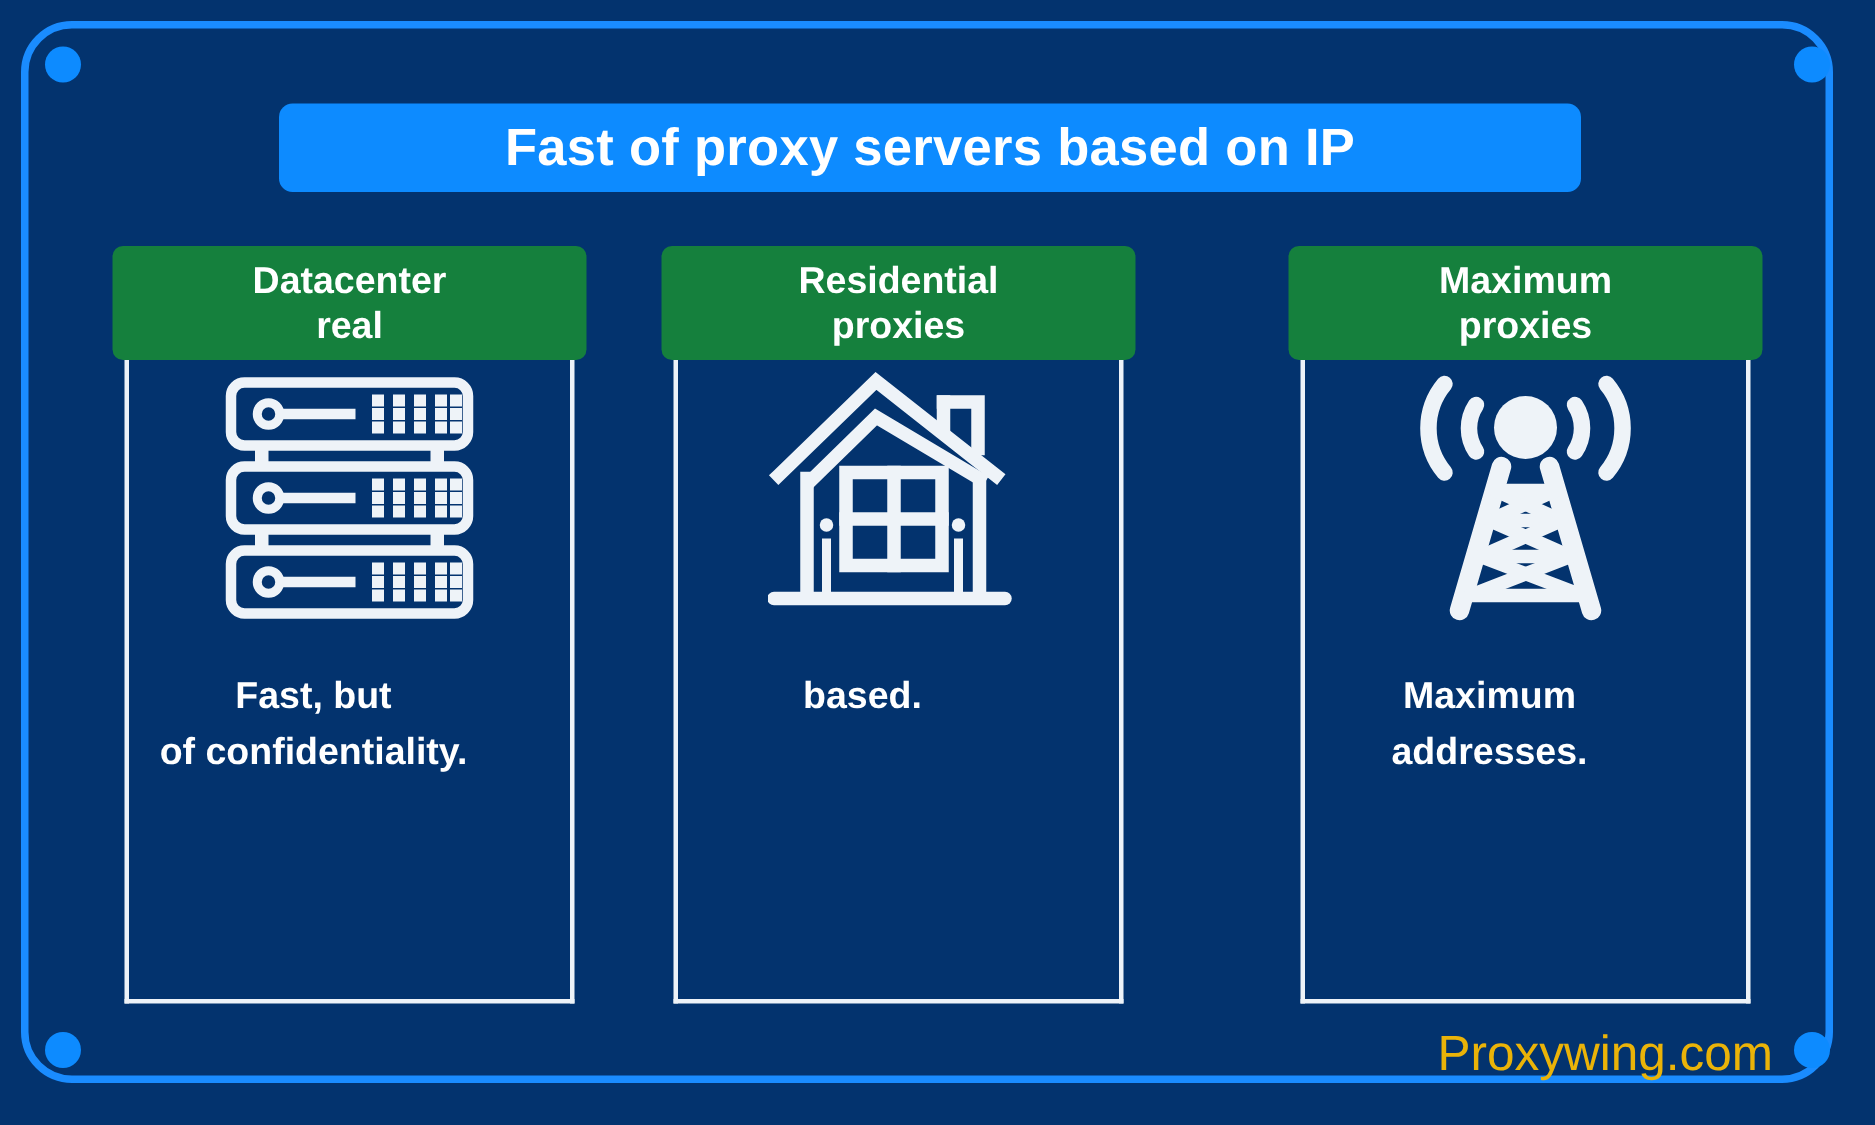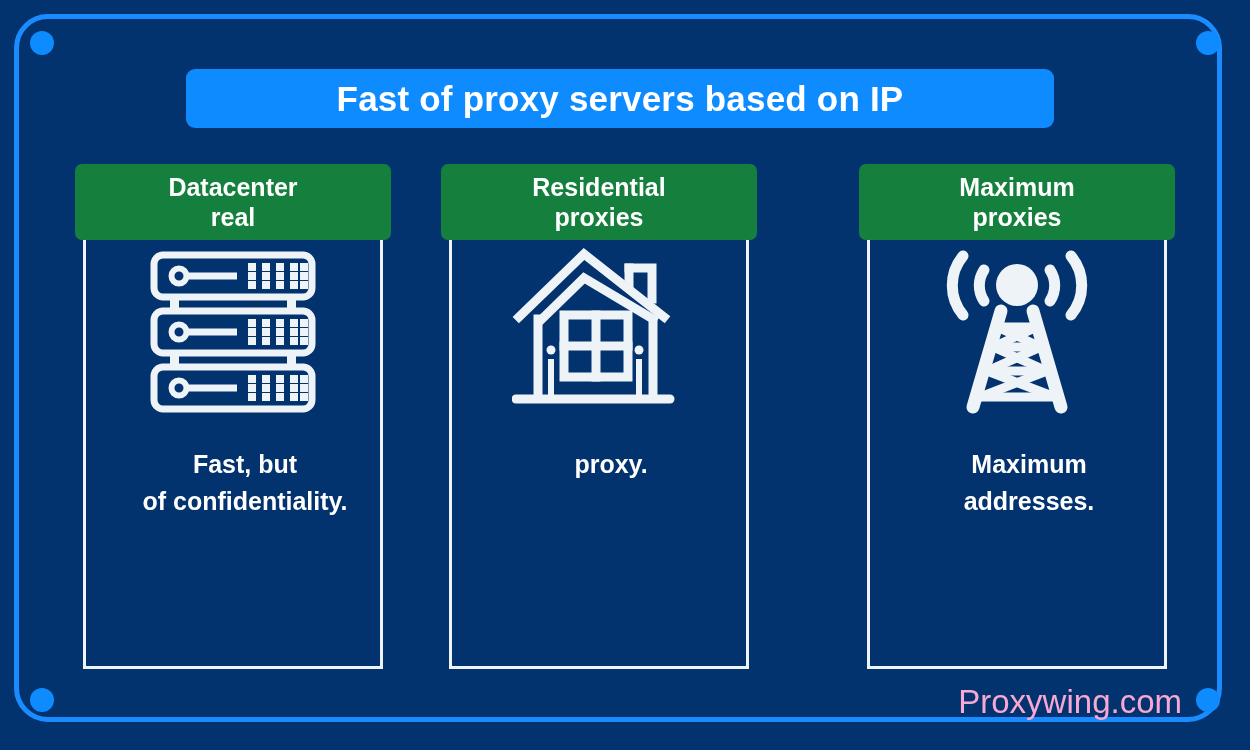--- a/index.html
+++ b/index.html
@@ -130,36 +130,35 @@
   }
   .icon-wrap svg { display: block; }
 
   .col-text {
     position: absolute;
     left: 8px;
     top: 282px;
     width: 252px;
     text-align: center;
     z-index: 2;
-    padding-left: 36px;
   }
   .col-text .body-line {
     color: #ffffff;
     font-size: 25px;
     font-weight: bold;
     line-height: 37px;
     white-space: nowrap;
   }
 
   
   .footer-brand {
     position: absolute;
     right: 68px;
     top: 683px;
-    color: #f9a8d4;
+    color: #eab308;
     font-size: 33px;
     font-weight: normal;
     white-space: nowrap;
   }
 </style>
 </head>
 <body>
 
 <div id="infographic">
 
@@ -301,21 +300,21 @@
 
           <g fill="#eef3f8">
             <rect x="36" y="112" width="6" height="38"></rect>
             <circle cx="39" cy="103" r="4.5"></circle>
             <rect x="124" y="112" width="6" height="38"></rect>
             <circle cx="127" cy="103" r="4.5"></circle>
           </g>
         </svg>
       </div>
       <div class="col-text">
-        <div class="body-line">proxy.</div>
+        <div class="body-line">based.</div>
       </div>
     </div>
 
     <div class="column c2">
       <div class="col-body"></div>
       <div class="col-header">
         <span class="hdr-line">Maximum</span>
         <span class="hdr-line">proxies</span>
       </div>
       <div class="icon-wrap">

